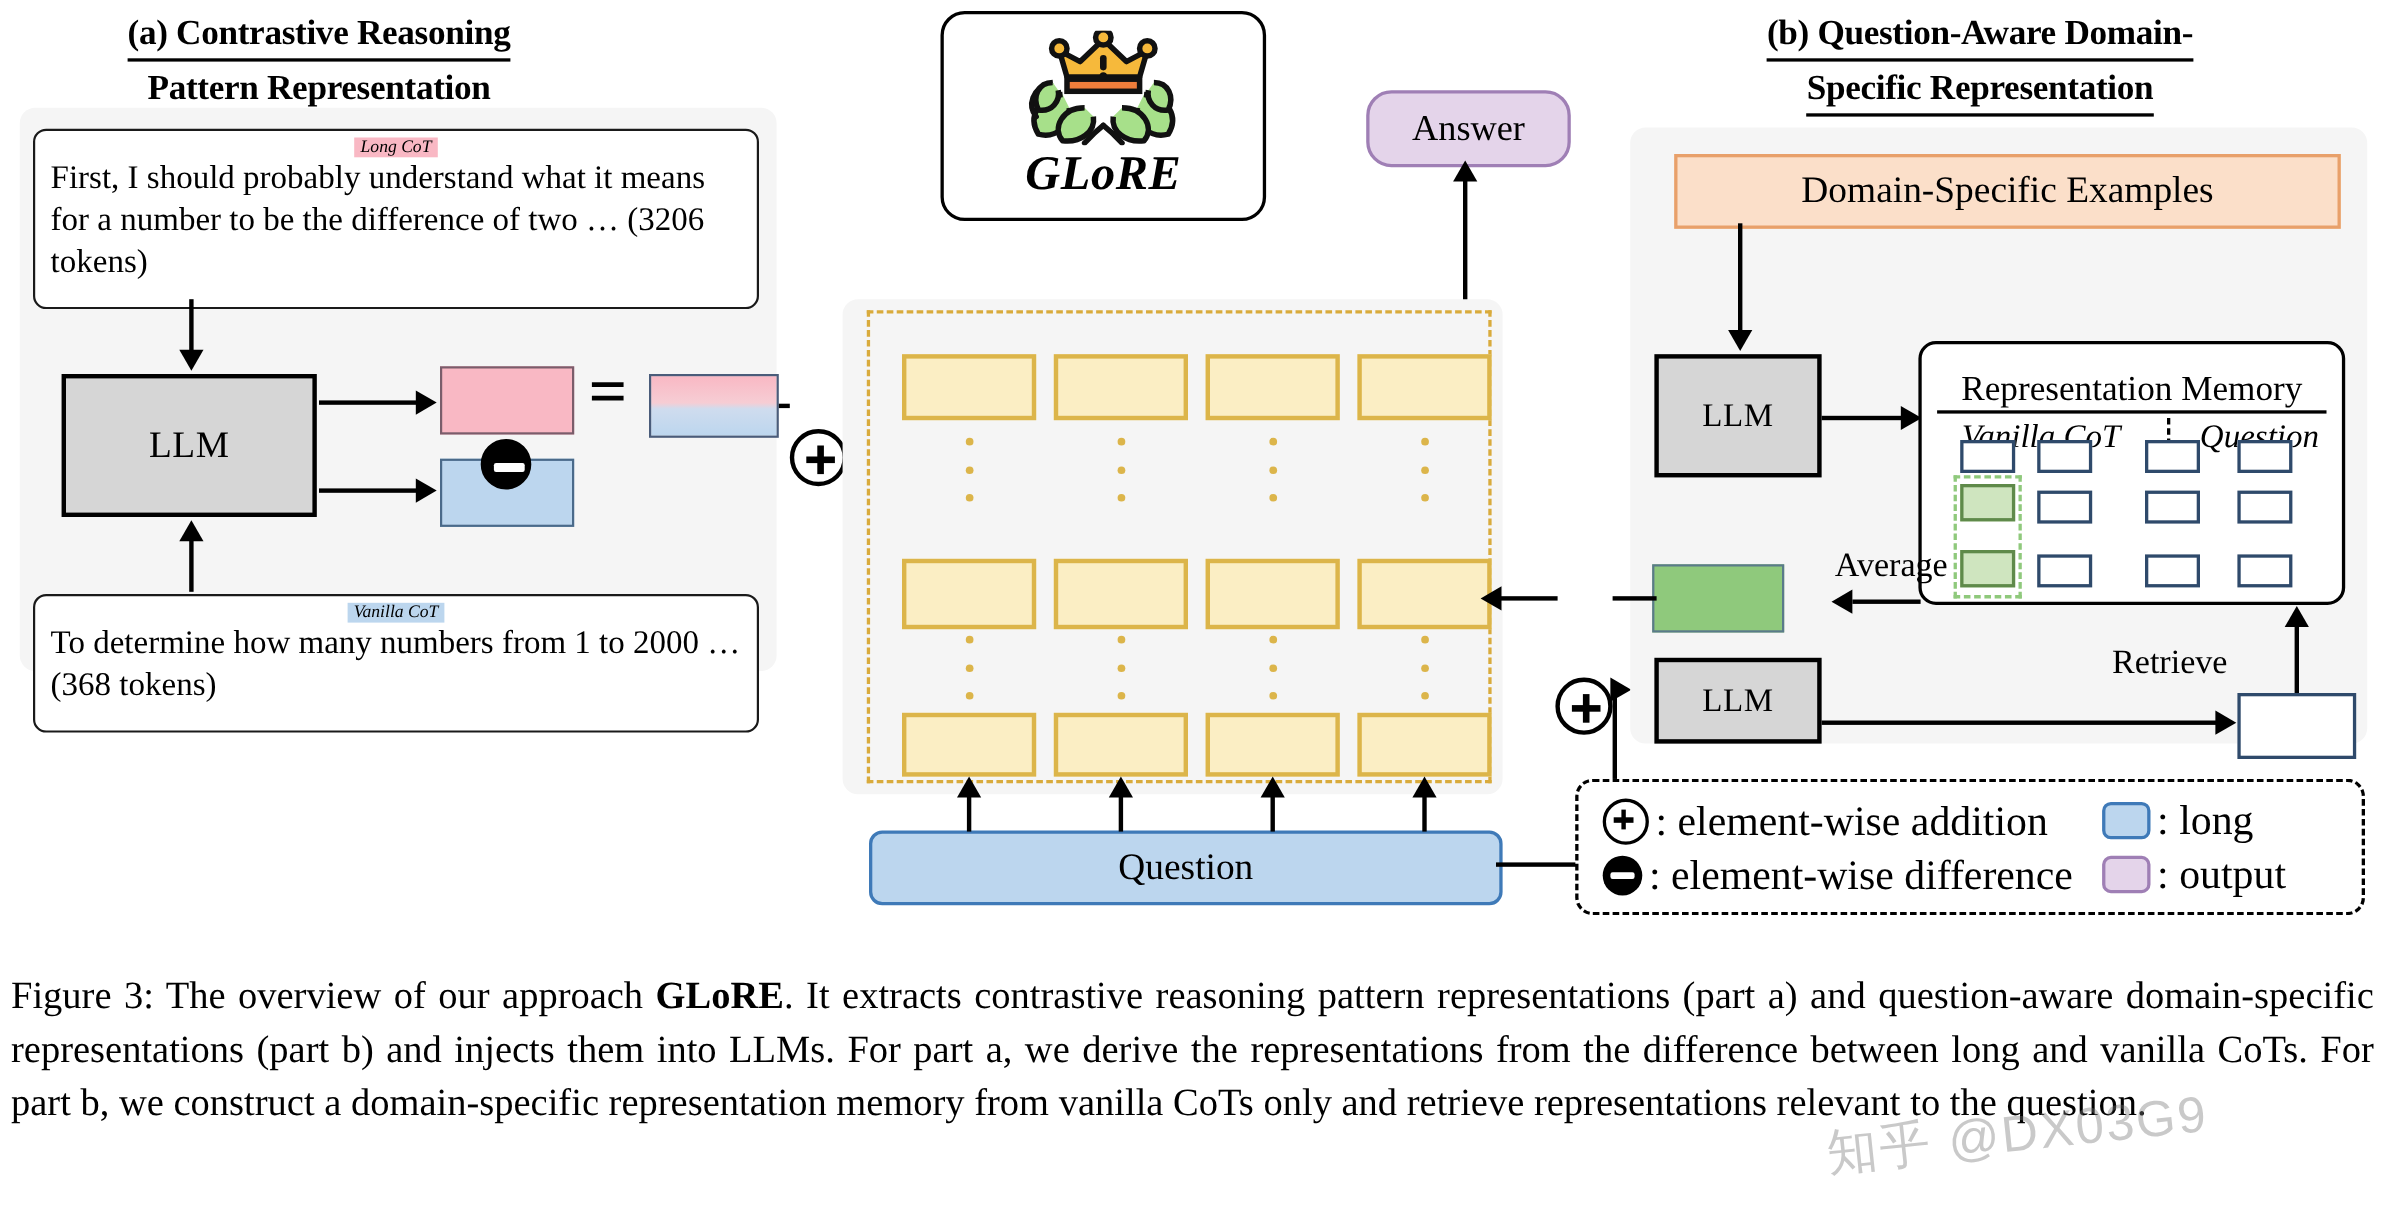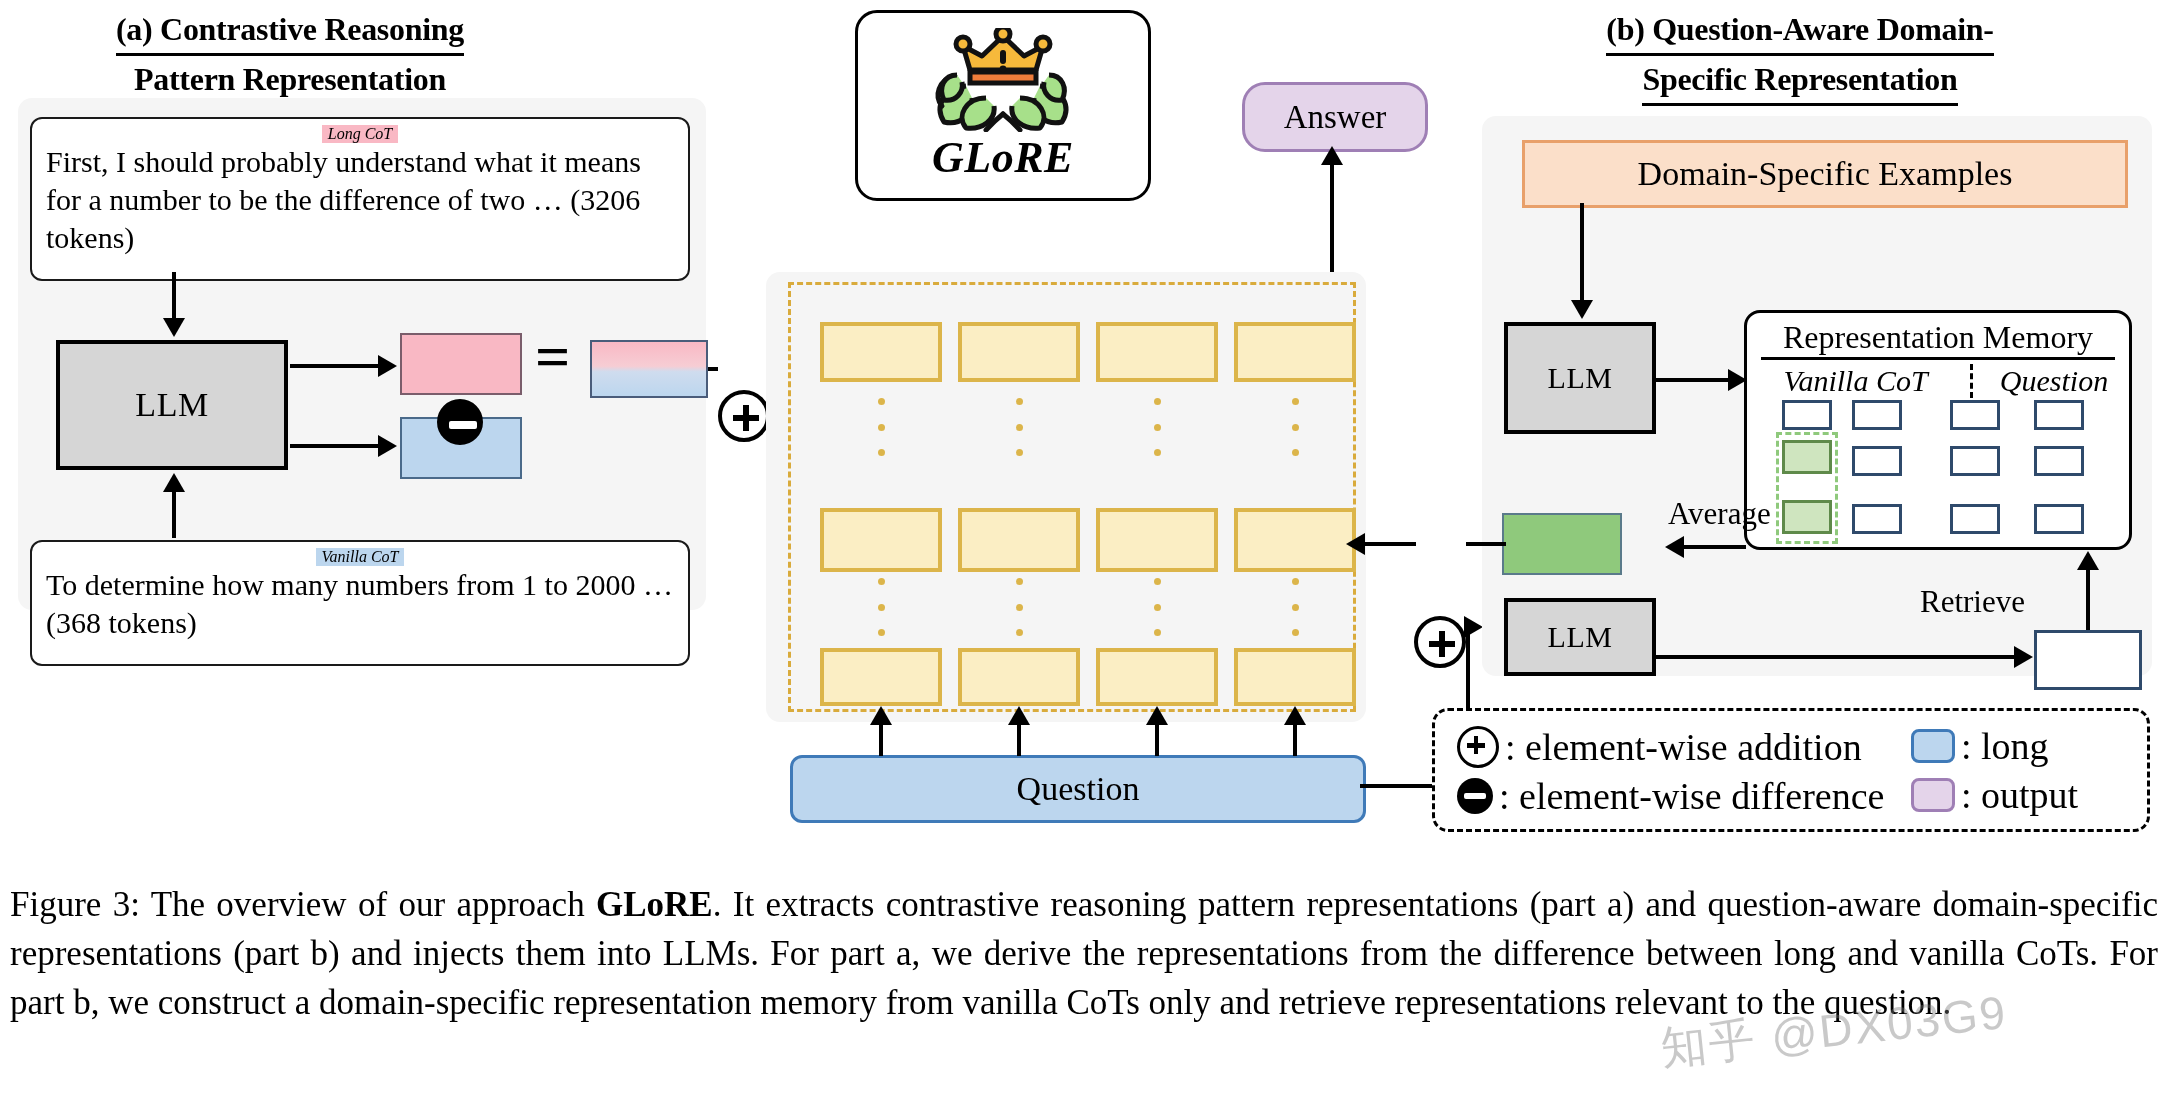--- a/index.html
+++ b/index.html
@@ -284,21 +284,21 @@
 
 <div class="abs dse-box" style="left:1522px;top:140px;width:600px;height:62px;">Domain-Specific Examples</div>
 <div class="abs arrow-line" style="left:1580px;top:203px;width:4px;height:100px;"></div>
 <div class="abs ahead ahead-d" style="left:1571px;top:300px;"></div>
 
 <div class="abs llm small" style="left:1504px;top:322px;width:152px;height:112px;">LLM</div>
 <div class="abs arrow-line" style="left:1656px;top:378px;width:76px;height:4px;"></div>
 <div class="abs ahead ahead-r" style="left:1728px;top:369px;"></div>
 
 <div class="abs mem-box" style="left:1744px;top:310px;width:388px;height:240px;">
-  <div class="mem-title" style="margin-top:4px;">Representation Memory</div>
+  <div class="mem-title" style="margin-top:20px;">Representation Memory</div>
   <div class="mem-underline" style="margin:0 14px;"></div>
   <div style="display:flex;margin-top:4px;">
     <div style="flex:1;" class="mem-col-h">Vanilla CoT</div>
     <div style="width:0;border-left:3px dashed #000;margin:0 6px;"></div>
     <div style="flex:0 0 150px;" class="mem-col-h">Question</div>
   </div>
 </div>
 
 <div class="abs sel-dash" style="left:1776px;top:432px;width:62px;height:112px;"></div>
 <div class="abs slot" style="left:1782px;top:400px;width:50px;height:30px;"></div>

